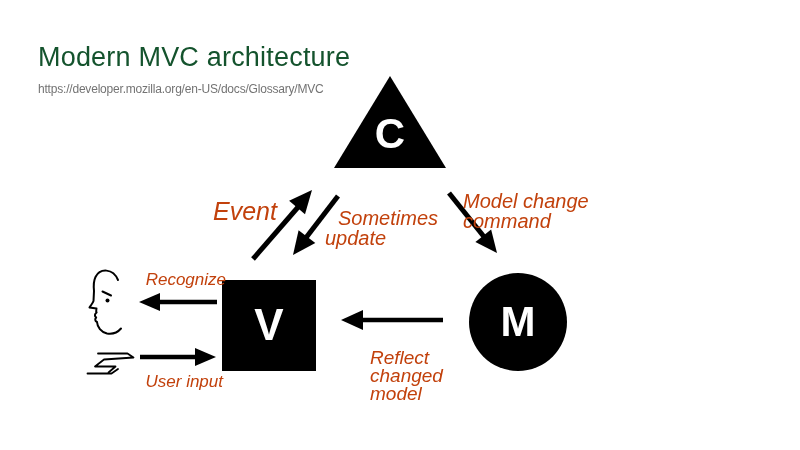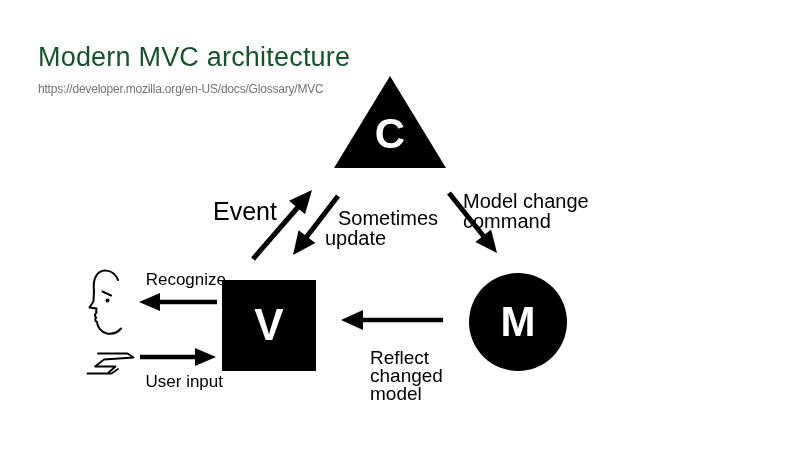--- a/index.html
+++ b/index.html
@@ -7,21 +7,21 @@
        font-family:"Liberation Sans","DejaVu Sans",sans-serif;}
   #slide{position:relative;width:800px;height:450px;background:#ffffff;}
   #diagram-svg{position:absolute;left:0;top:0;width:800px;height:450px;}
   .abs{position:absolute;}
   .title{left:38px;top:42px;font-size:27px;font-weight:500;color:#14532d;letter-spacing:.2px;}
   .url{left:38px;top:82px;font-size:12px;color:#737373;letter-spacing:-0.2px;}
   .node-letter{color:#ffffff;font-weight:bold;text-align:center;line-height:50px;height:50px;}
   .letter-c{left:360px;top:109px;width:60px;font-size:42px;}
   .letter-m{left:488px;top:297px;width:60px;font-size:42px;}
   .letter-v{left:239px;top:300px;width:60px;font-size:44px;}
-  .edge-label{color:#000000;white-space:pre-line;}
+  .edge-label{color:#c2410c;white-space:pre-line;font-style:italic;}
   .event-label{left:205px;top:197px;width:80px;font-size:25px;text-align:center;}
   .sometimes-label{left:325px;top:208px;width:120px;font-size:20px;line-height:20px;text-indent:13px;}
   .model-change-label{left:463px;top:191px;width:140px;font-size:20px;line-height:20px;text-align:left;}
   .reflect-label{left:370px;top:333px;width:100px;font-size:19px;line-height:18px;margin-top:16px;}
   .recognize-label{left:126px;top:270px;width:100px;font-size:17px;text-align:right;}
   .user-input-label{left:123px;top:372px;width:100px;font-size:17px;text-align:right;}
 </style>
 </head>
 <body>
 

